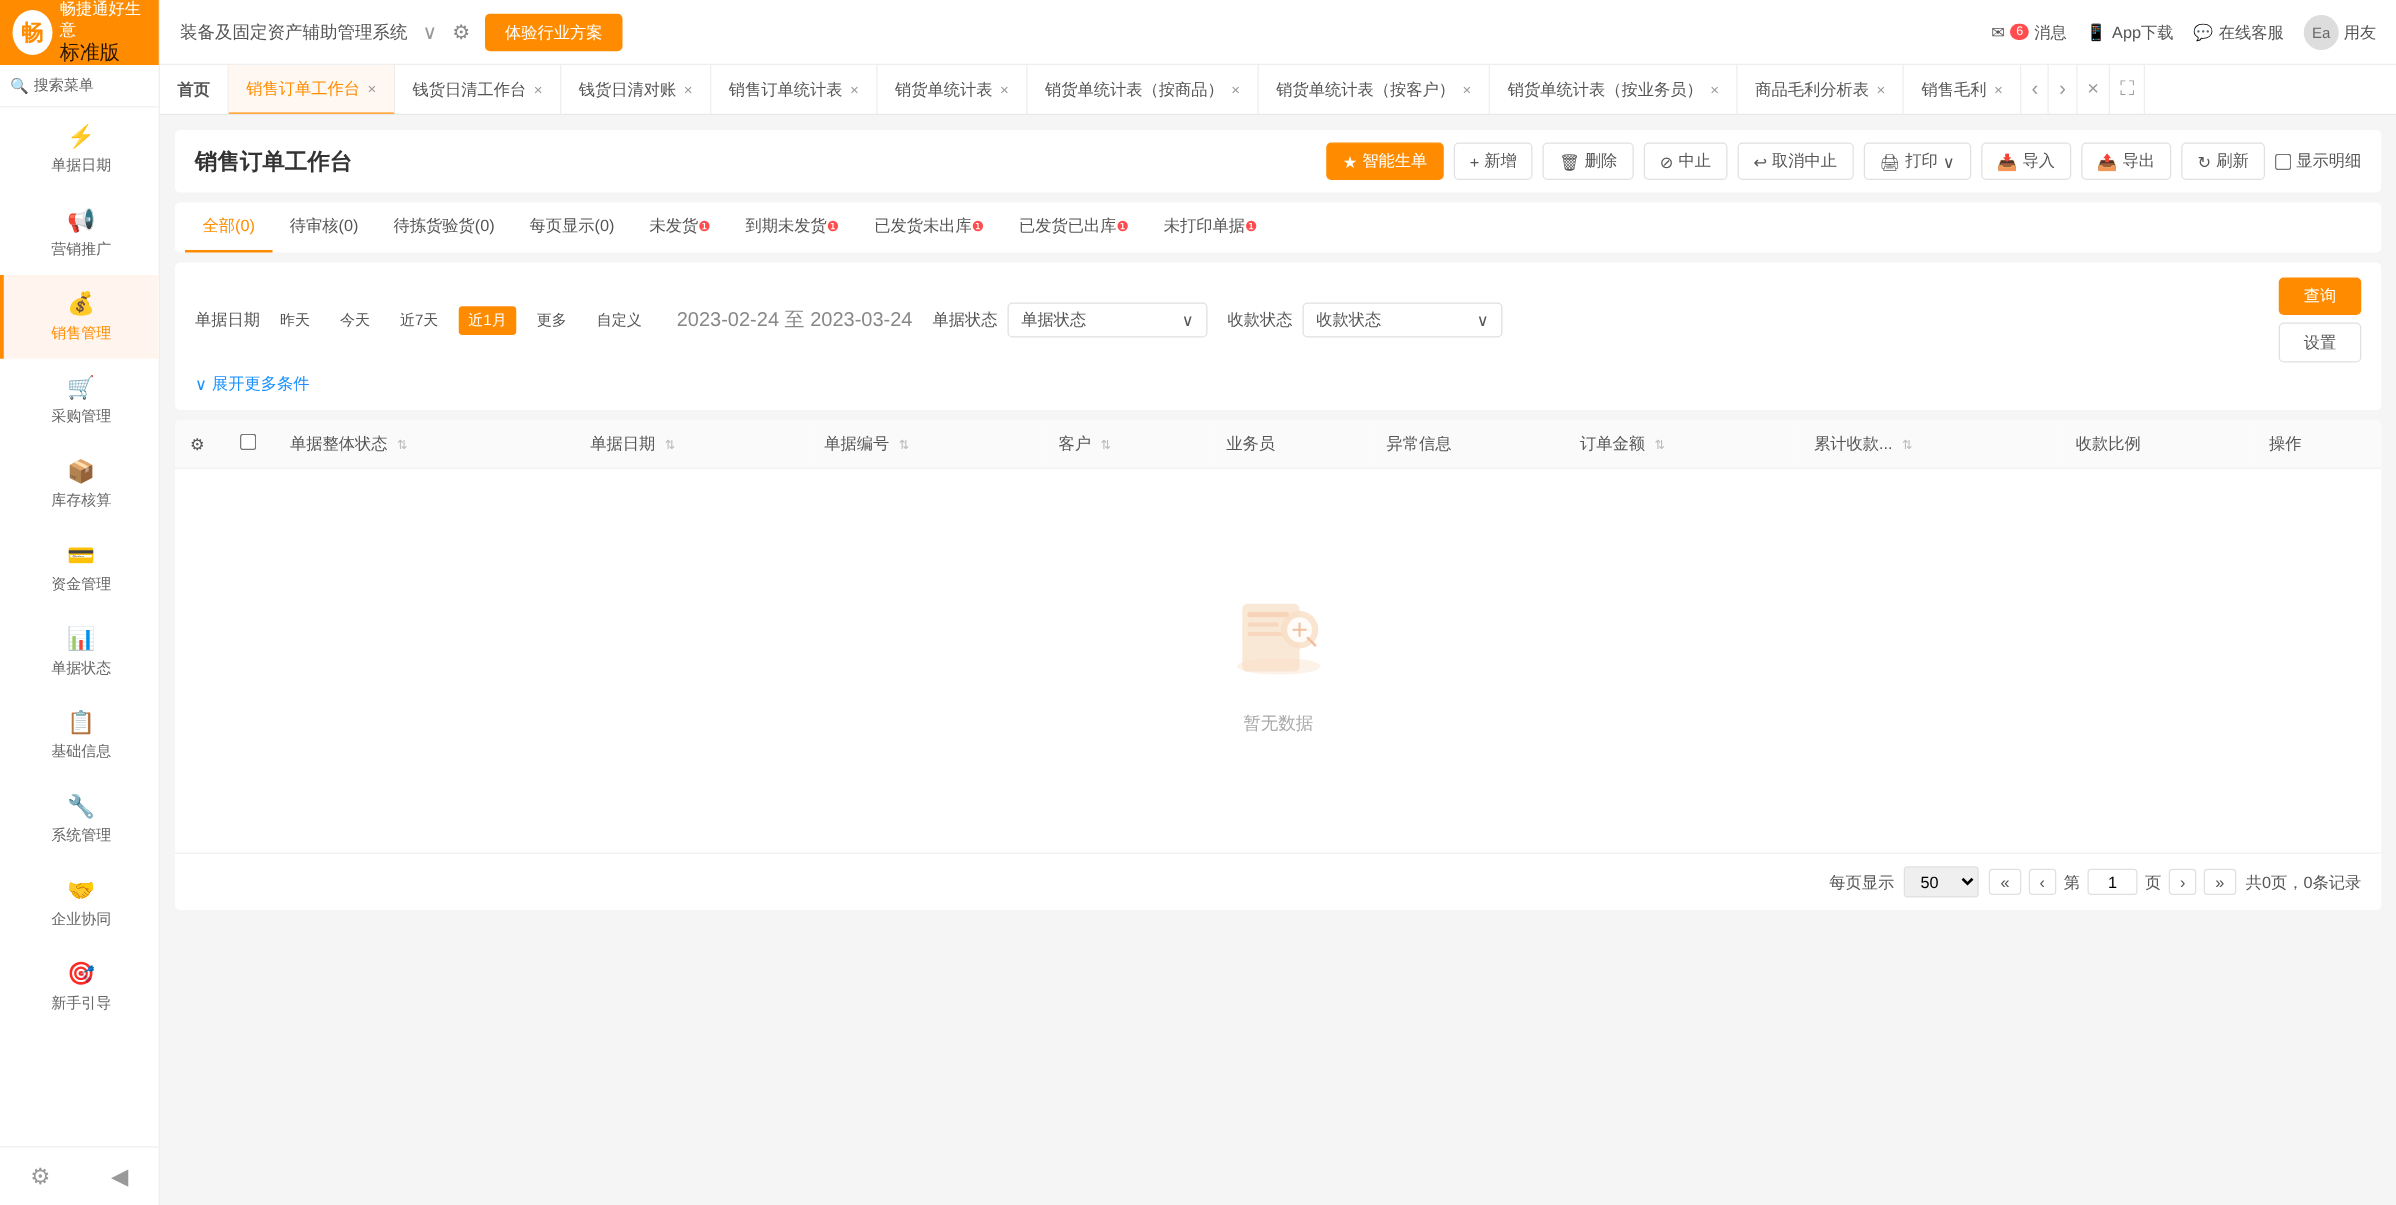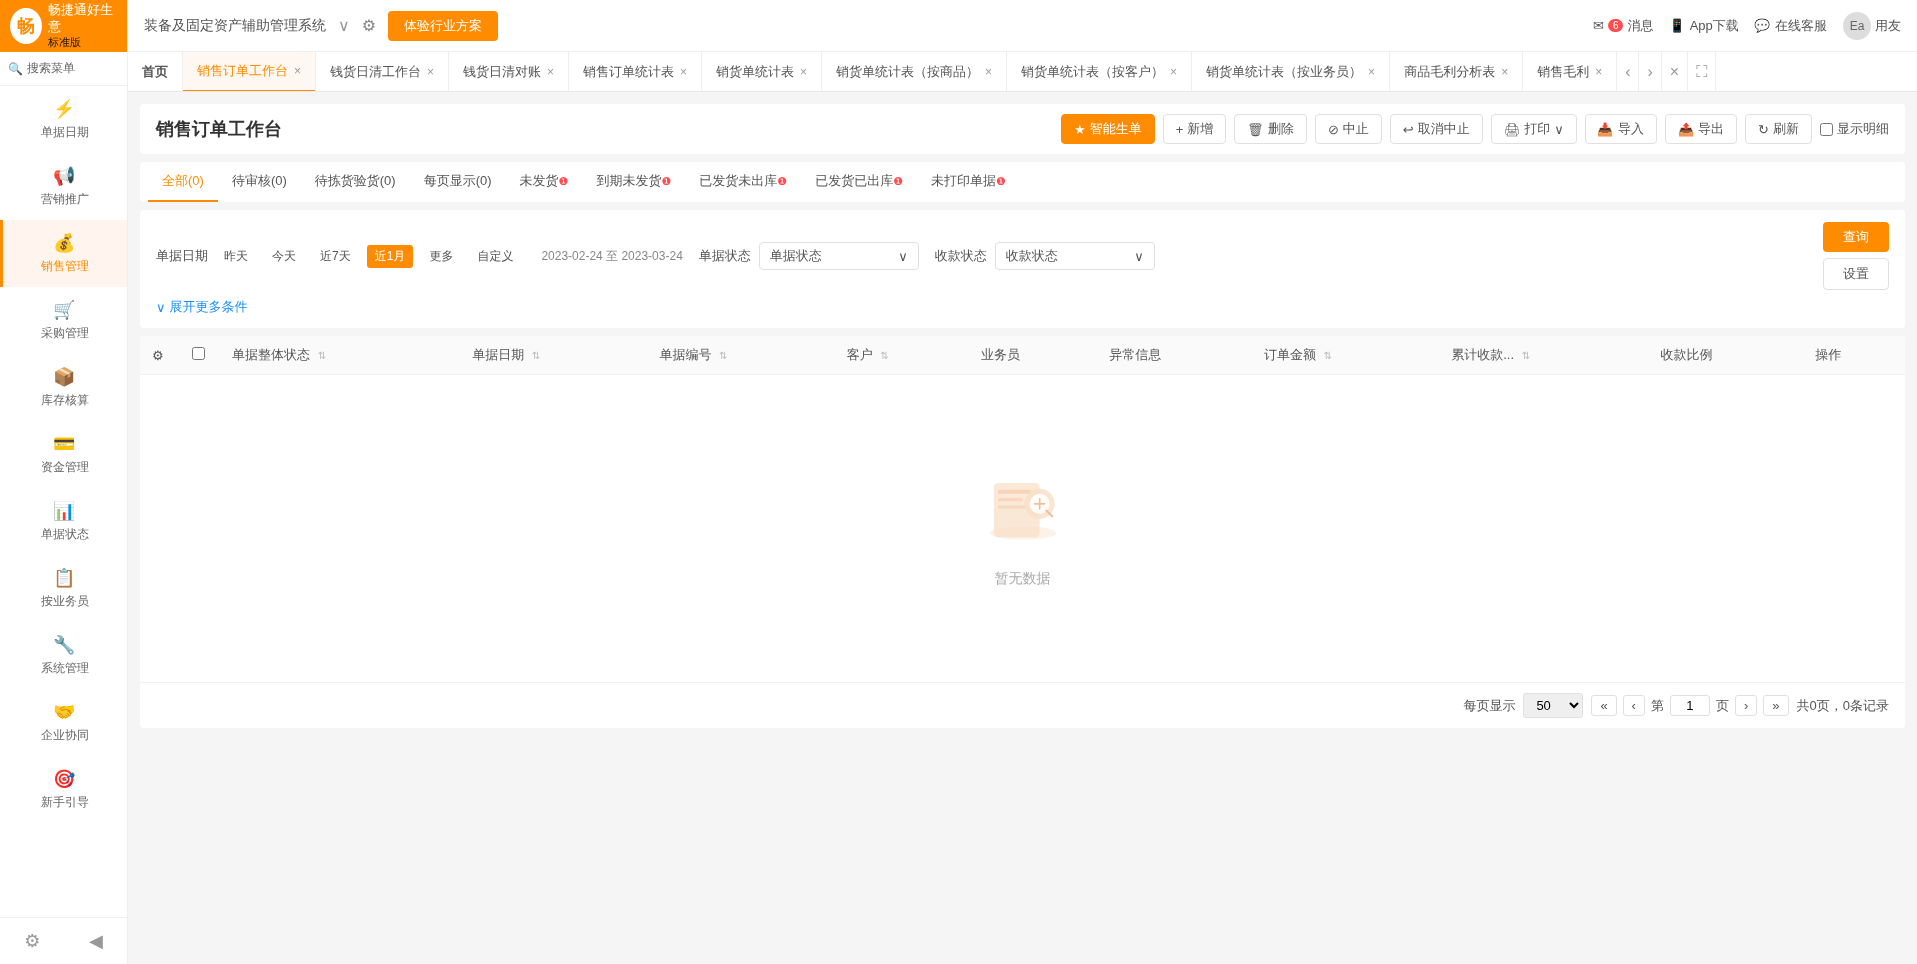--- a/index.html
+++ b/index.html
@@ -3,21 +3,21 @@
   <meta charset="utf-8">
   <style>
     * { box-sizing: border-box; margin: 0; padding: 0; font-family: 'Microsoft YaHei', Arial, sans-serif; }
     body { width: 1917px; height: 964px; overflow: hidden; background: #f5f5f5; display: flex; }
 
     
     .sidebar { width: 128px; background: #fff; border-right: 1px solid #eee; display: flex; flex-direction: column; height: 964px; }
     .sidebar-logo { background: #ff8c00; height: 52px; display: flex; align-items: center; justify-content: center; gap: 6px; padding: 0 10px; }
     .sidebar-logo-icon { width: 36px; height: 36px; background: #fff; border-radius: 50%; display: flex; align-items: center; justify-content: center; color: #ff8c00; font-size: 18px; font-weight: bold; }
     .sidebar-logo-text { color: #fff; font-size: 13px; line-height: 1.3; }
-    .sidebar-logo-sub { font-size: 11px; opacity: 0.85; }
+    .sidebar-logo-sub { font-size: 16px; opacity: 0.85; }
     .sidebar-search { padding: 8px; border-bottom: 1px solid #f0f0f0; display: flex; align-items: center; gap: 4px; cursor: pointer; }
     .sidebar-search span { font-size: 12px; color: #666; }
     .sidebar-nav { flex: 1; overflow-y: auto; }
     .sidebar-item { display: flex; flex-direction: column; align-items: center; padding: 12px 0; cursor: pointer; border-left: 3px solid transparent; transition: all 0.2s; gap: 4px; }
     .sidebar-item.active { background: #fff5ee; border-left-color: #ff8c00; }
     .sidebar-item-icon { font-size: 18px; color: #999; }
     .sidebar-item.active .sidebar-item-icon { color: #ff8c00; }
     .sidebar-item-label { font-size: 12px; color: #666; }
     .sidebar-item.active .sidebar-item-label { color: #ff8c00; }
     .sidebar-bottom { padding: 12px 0; border-top: 1px solid #eee; display: flex; justify-content: space-around; }
@@ -60,21 +60,21 @@
     .sub-tab .count.red { color: #ff4d4f; }
 
     
     .filter-area { background: #fff; padding: 12px 16px; border-radius: 4px; }
     .filter-row { display: flex; align-items: center; gap: 16px; flex-wrap: wrap; }
     .filter-item { display: flex; align-items: center; gap: 8px; }
     .filter-label { font-size: 13px; color: #555; white-space: nowrap; }
     .filter-dates { display: flex; gap: 8px; }
     .date-btn { padding: 3px 8px; font-size: 12px; color: #555; cursor: pointer; border-radius: 3px; }
     .date-btn.active { background: #ff8c00; color: #fff; border-radius: 3px; }
-    .date-range { font-size: 12px; color: #888; margin-left: 4px; }
+    .date-range { font-size: 16px; color: #888; margin-left: 4px; }
     .filter-select { display: flex; align-items: center; gap: 4px; border: 1px solid #e0e0e0; border-radius: 4px; padding: 4px 10px; font-size: 13px; color: #555; cursor: pointer; min-width: 160px; background: #fff; }
     .expand-btn { color: #1890ff; font-size: 13px; cursor: pointer; display: flex; align-items: center; gap: 4px; }
     .query-btn { background: #ff8c00; color: #fff; border: none; border-radius: 4px; padding: 6px 20px; font-size: 13px; cursor: pointer; }
     .set-btn { background: #fff; color: #555; border: 1px solid #e0e0e0; border-radius: 4px; padding: 6px 16px; font-size: 13px; cursor: pointer; }
 
     
     .table-area { flex: 1; background: #fff; border-radius: 4px; overflow: hidden; display: flex; flex-direction: column; }
     .table-toolbar { display: flex; align-items: center; justify-content: space-between; padding: 8px 16px; border-bottom: 1px solid #f0f0f0; }
     .table-count { font-size: 13px; color: #555; }
     .table-count em { color: #ff8c00; font-style: normal; }
@@ -148,21 +148,21 @@
     <div class="sidebar-item">
       <span class="sidebar-item-icon">💳</span>
       <span class="sidebar-item-label">资金管理</span>
     </div>
     <div class="sidebar-item">
       <span class="sidebar-item-icon">📊</span>
       <span class="sidebar-item-label">单据状态</span>
     </div>
     <div class="sidebar-item">
       <span class="sidebar-item-icon">📋</span>
-      <span class="sidebar-item-label">按业务员</span>
+      <span class="sidebar-item-label">基础信息</span>
     </div>
     <div class="sidebar-item">
       <span class="sidebar-item-icon">🔧</span>
       <span class="sidebar-item-label">系统管理</span>
     </div>
     <div class="sidebar-item">
       <span class="sidebar-item-icon">🤝</span>
       <span class="sidebar-item-label">企业协同</span>
     </div>
     <div class="sidebar-item">

